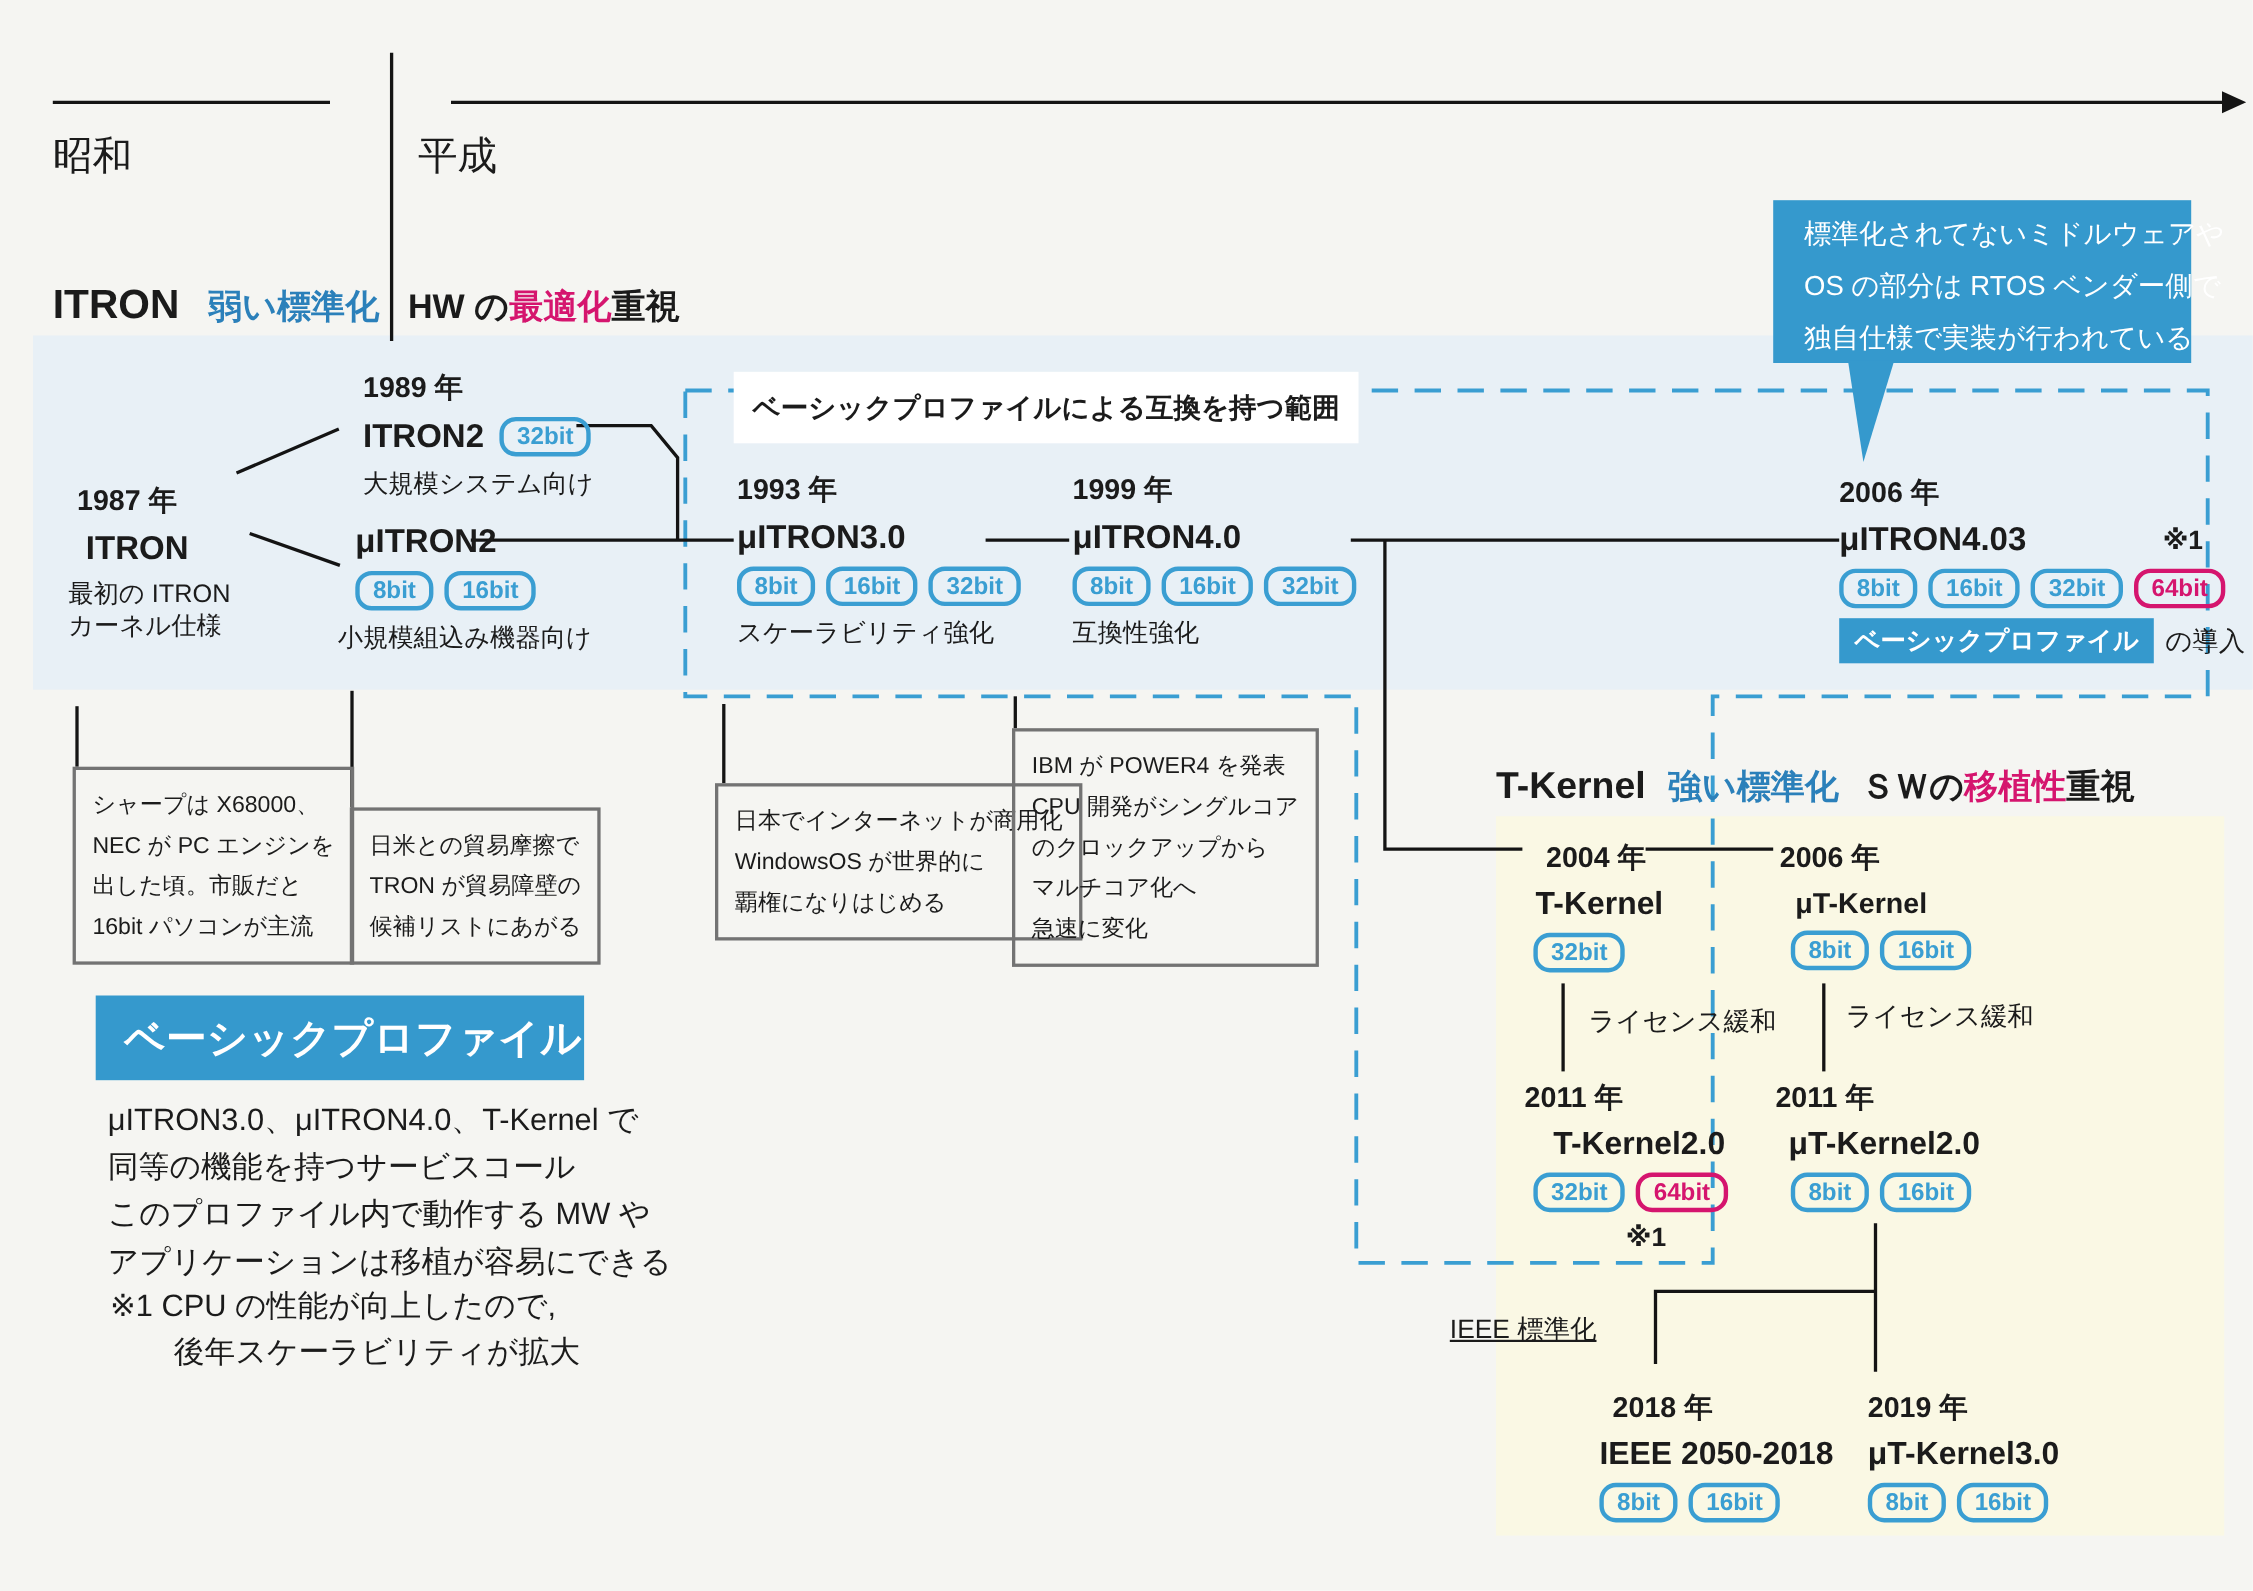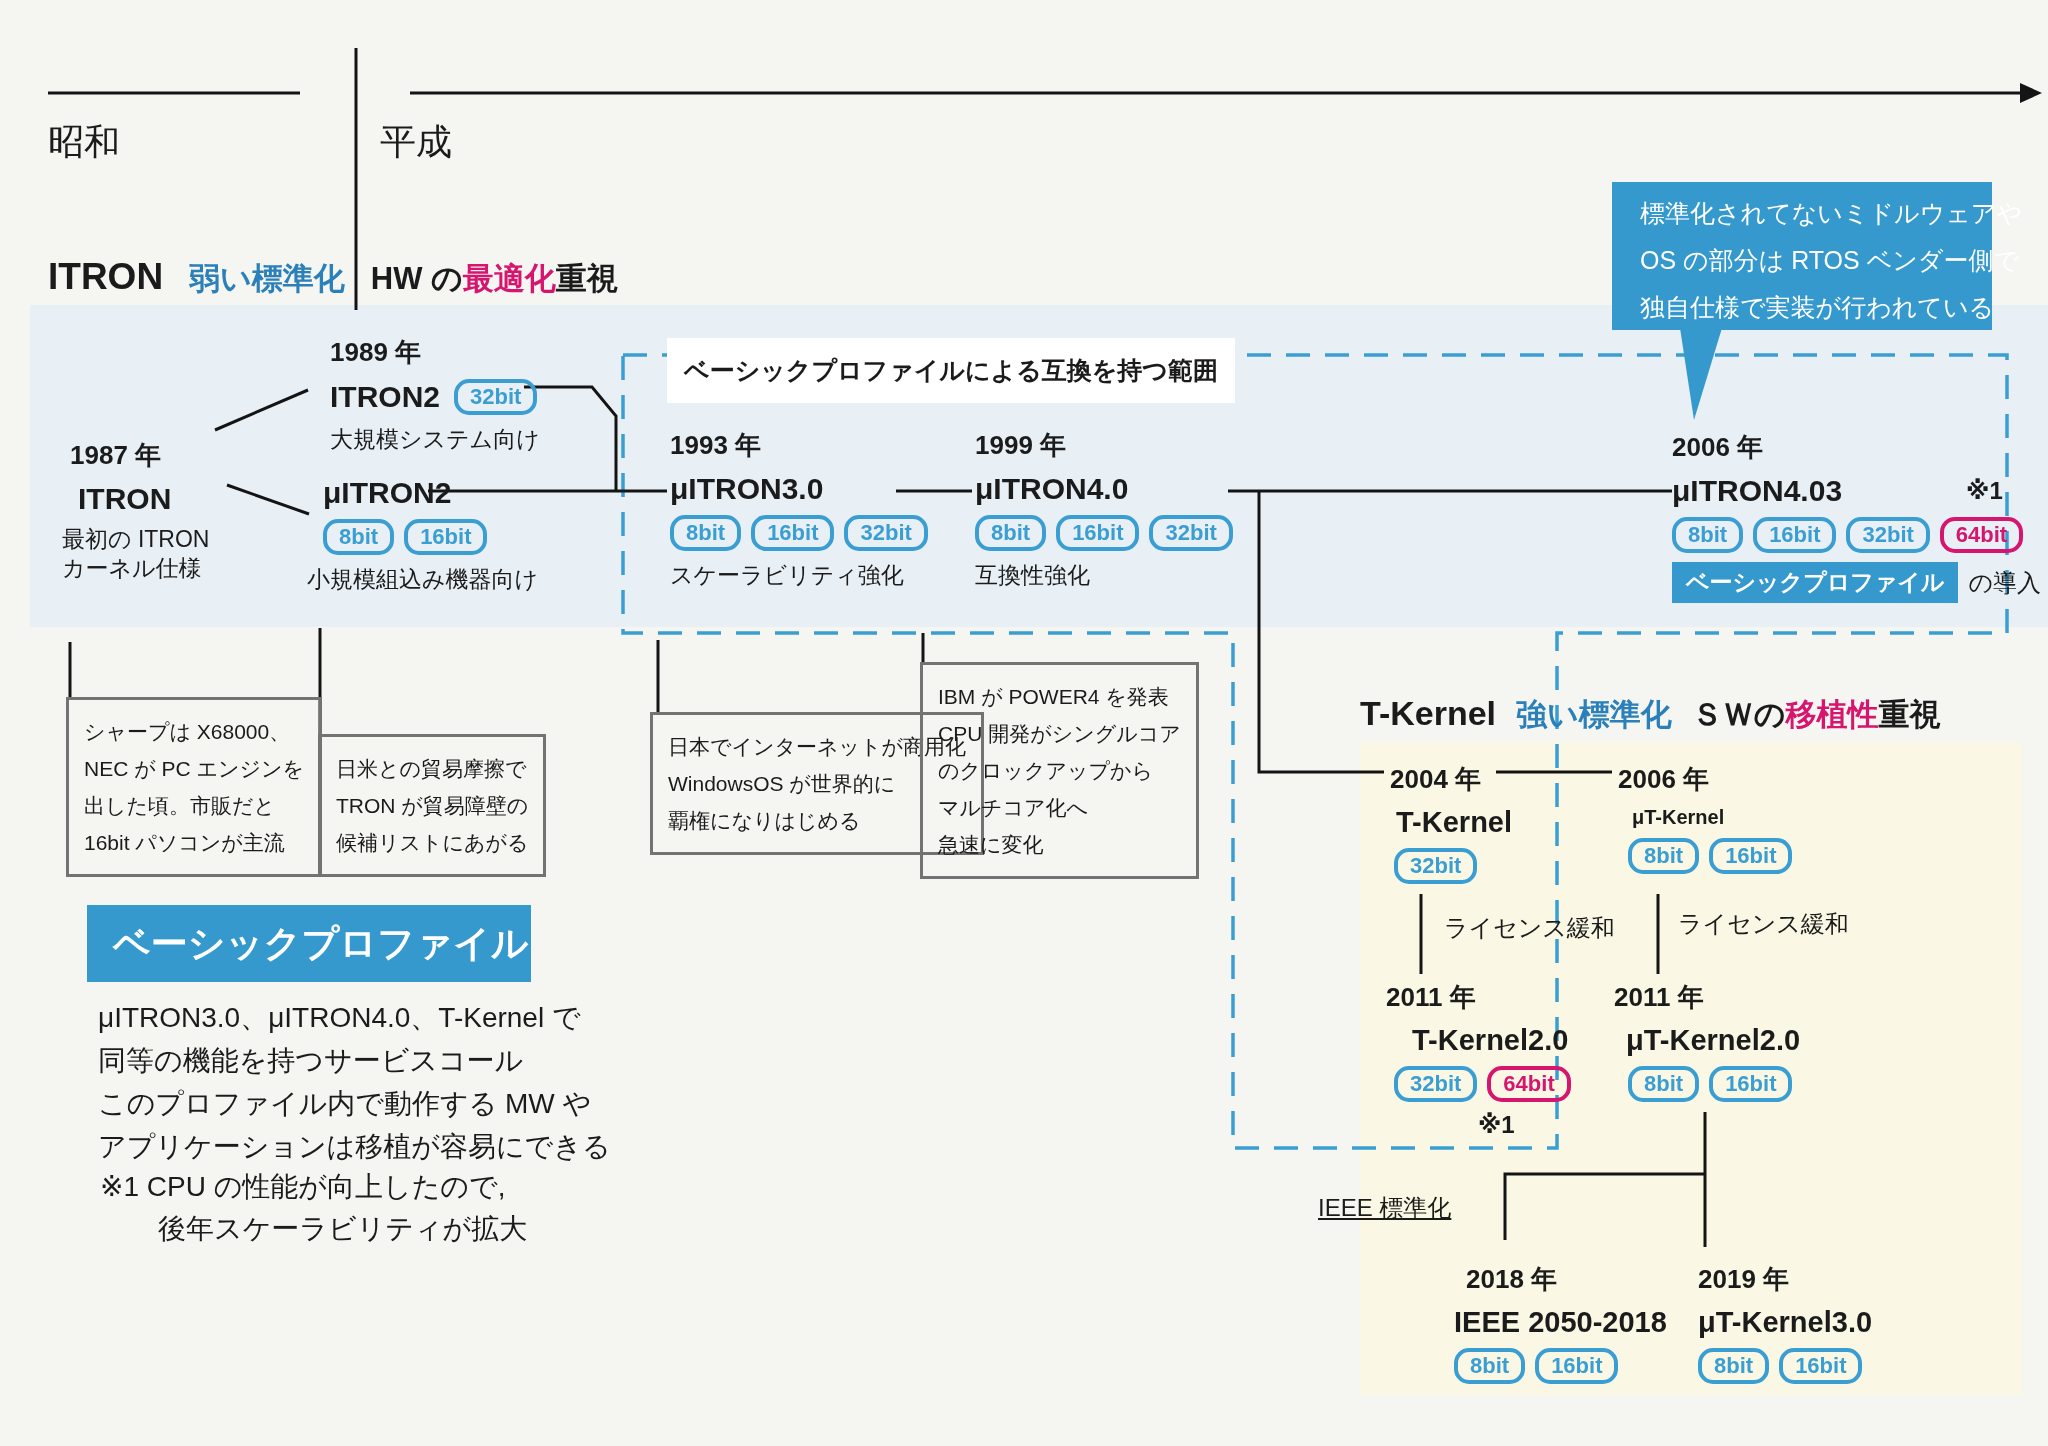--- a/index.html
+++ b/index.html
@@ -184,31 +184,31 @@
     <div>マルチコア化へ</div>
     <div>急速に変化</div>
   </div>
 
   <div class="sec-head" style="left:1360px;top:694px;gap:20px;">
     <span class="sec-title" style="font-size:34px;">T-Kernel</span>
     <span class="sec-tag-blue">強い標準化</span>
     <span class="sec-tag"><span>ＳＷの</span><span class="pink">移植性</span><span>重視</span></span>
   </div>
 
-  <div class="node" style="left:1390px;top:762px;">
+  <div class="node" style="left:1390px;top:762px;text-align:center;">
     <div class="year">2004 年</div>
     <div class="nodename" style="font-size:29px;margin-left:6px;">T-Kernel</div>
     <div class="badges" style="margin-left:4px;">
       <span class="badge">32bit</span>
     </div>
   </div>
 
   <div class="node" style="left:1618px;top:762px;">
     <div class="year">2006 年</div>
-    <div class="nodename" style="font-size:20px;margin-left:14px;">μT-Kernel</div>
+    <div class="nodename" style="font-size:26px;margin-left:14px;">μT-Kernel</div>
     <div class="badges" style="margin-left:10px;">
       <span class="badge">8bit</span>
       <span class="badge">16bit</span>
     </div>
   </div>
 
   <div class="conn-label" style="left:1444px;top:912px;">ライセンス緩和</div>
   <div class="conn-label" style="left:1678px;top:908px;">ライセンス緩和</div>
 
   <div class="node" style="left:1386px;top:980px;">

